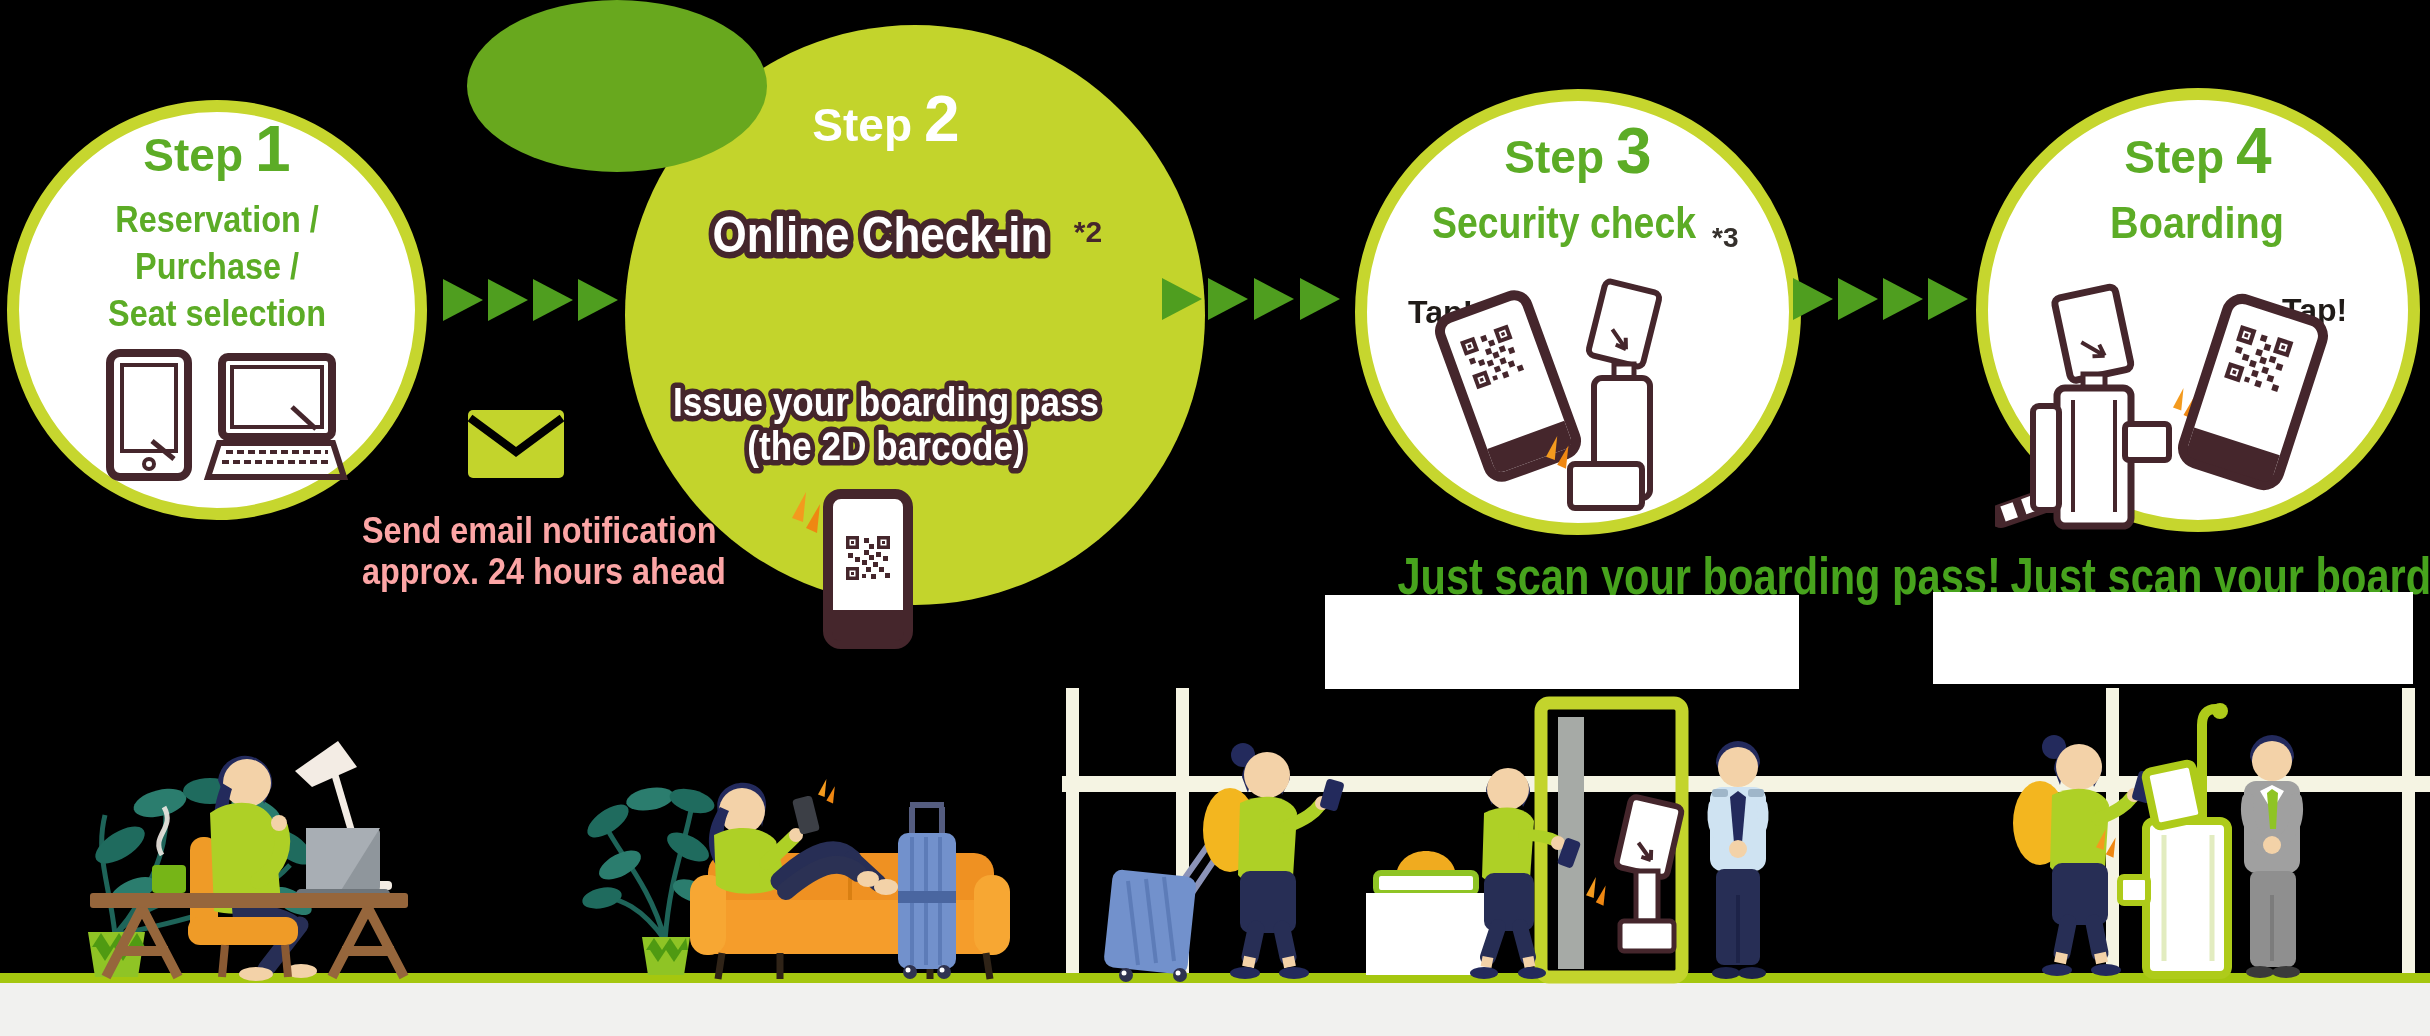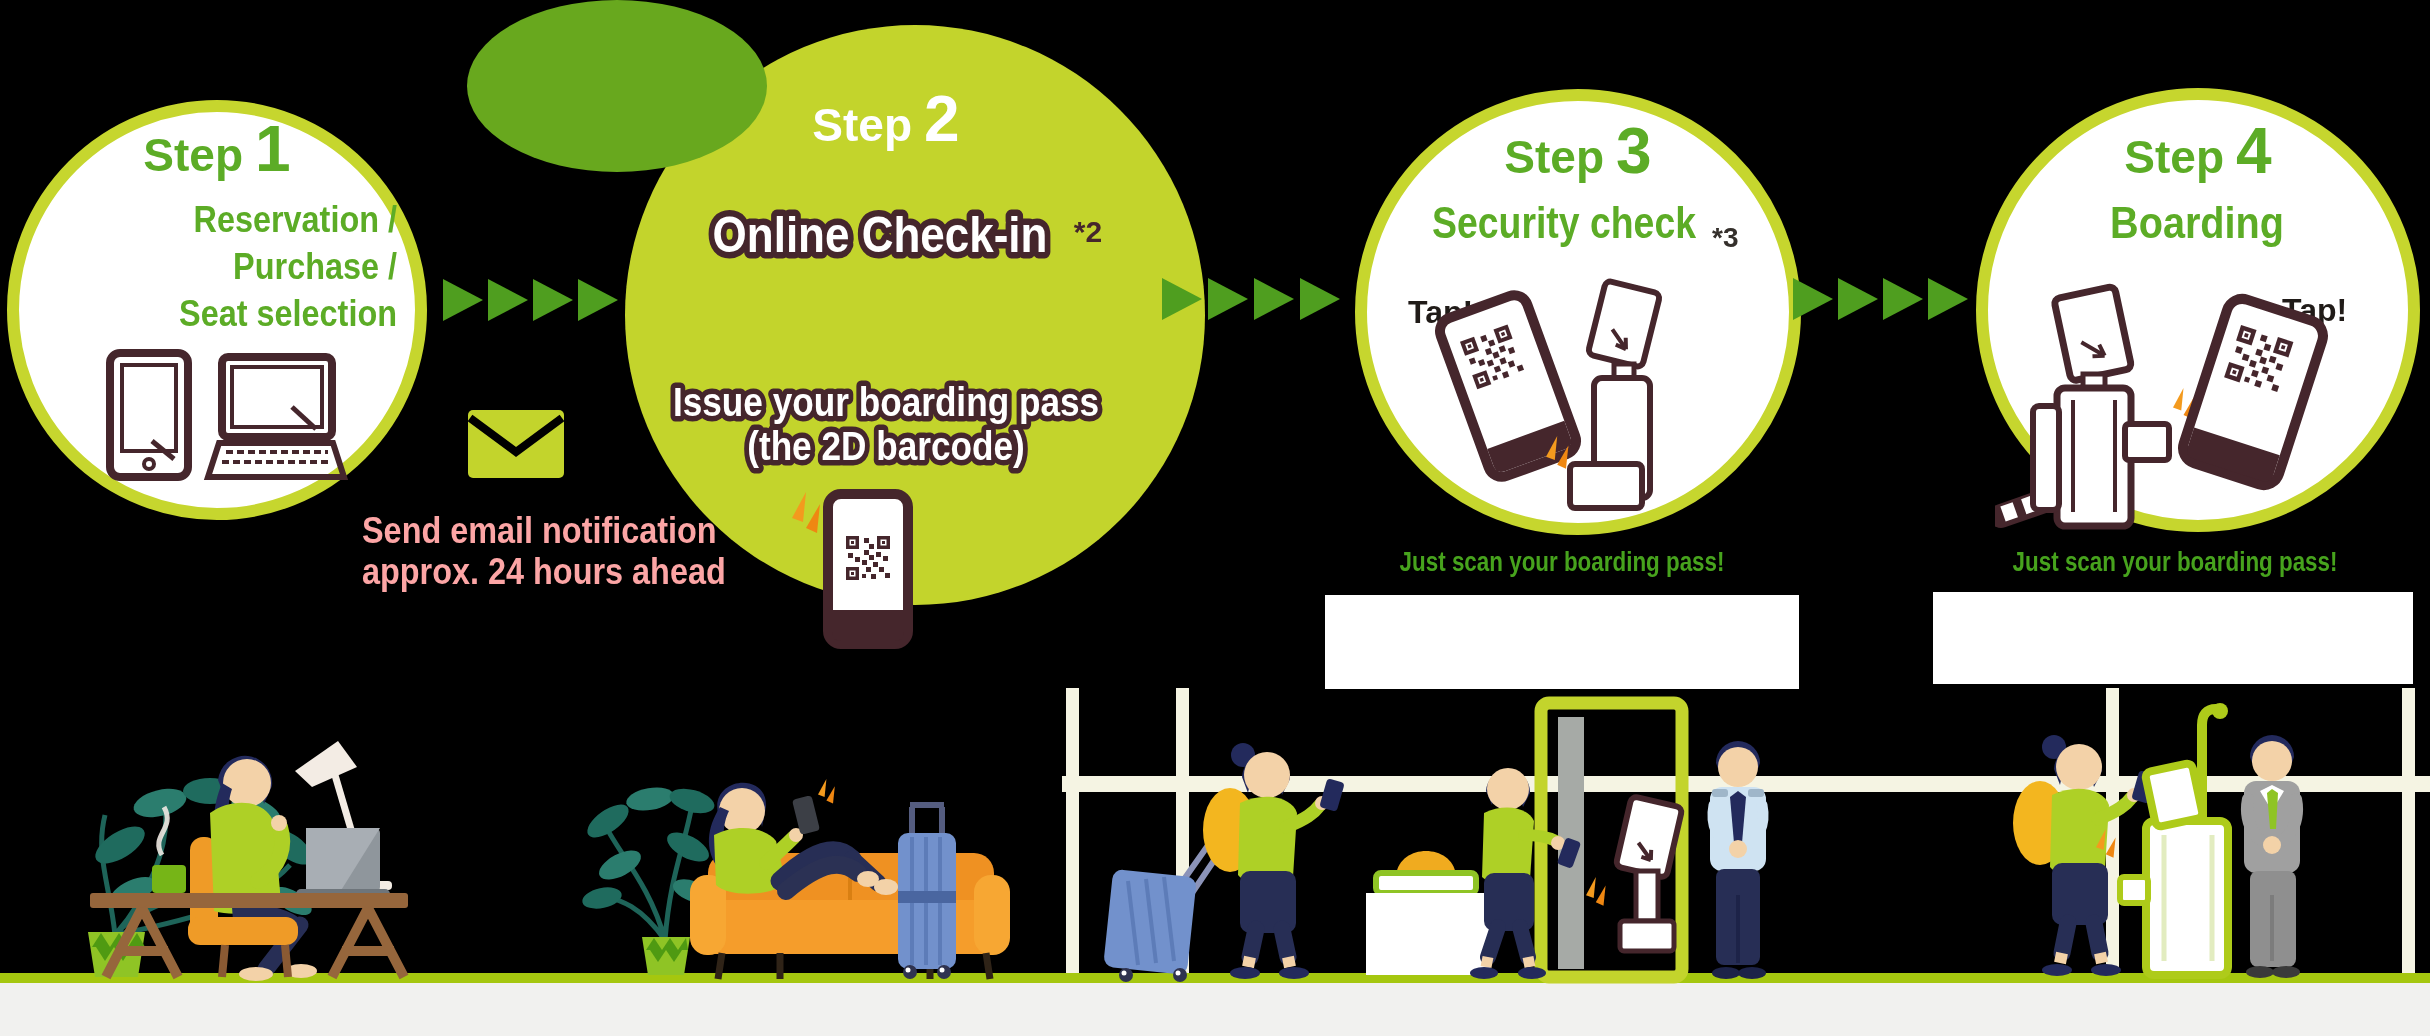--- a/index.html
+++ b/index.html
@@ -8,24 +8,24 @@
   .abs{position:absolute;}
   .txt{text-align:center;white-space:nowrap;}
   .cond{transform:scaleX(.85);transform-origin:center;}
   .cond8{transform:scaleX(.8);transform-origin:center;}
   .cond9{transform:scaleX(.9);transform-origin:center;}
   .circle{position:absolute;border-radius:50%;background:#fff;border:12px solid #c6d62e;box-sizing:border-box;}
   .big-circle{position:absolute;border-radius:50%;background:#c3d42c;}
   .step-label{display:flex;justify-content:center;align-items:baseline;gap:12px;color:#5cac26;}
   .step-label .w{font-size:46px;}
   .step-label .n{font-size:64px;}
-  .green-lines{color:#5cac26;font-size:36px;line-height:47px;text-align:right;}
+  .green-lines{color:#5cac26;font-size:36px;line-height:47px;}
   .arr{width:0;height:0;border-style:solid;border-width:21px 0 21px 40px;
        border-color:transparent transparent transparent #4f9e1f;position:absolute;}
-  .scan-note{color:#47a31d;font-size:28px;}
+  .scan-note{color:#47a31d;font-size:52px;}
   .white-box{position:absolute;background:#fff;}
   .frame{position:absolute;background:#f5f4e3;}
   .tap{color:#201b18;font-size:32px;}
   svg text{font-family:"Liberation Sans",sans-serif;font-weight:bold;}
 </style>
 </head>
 <body>
 
 <div id="stage">
 

